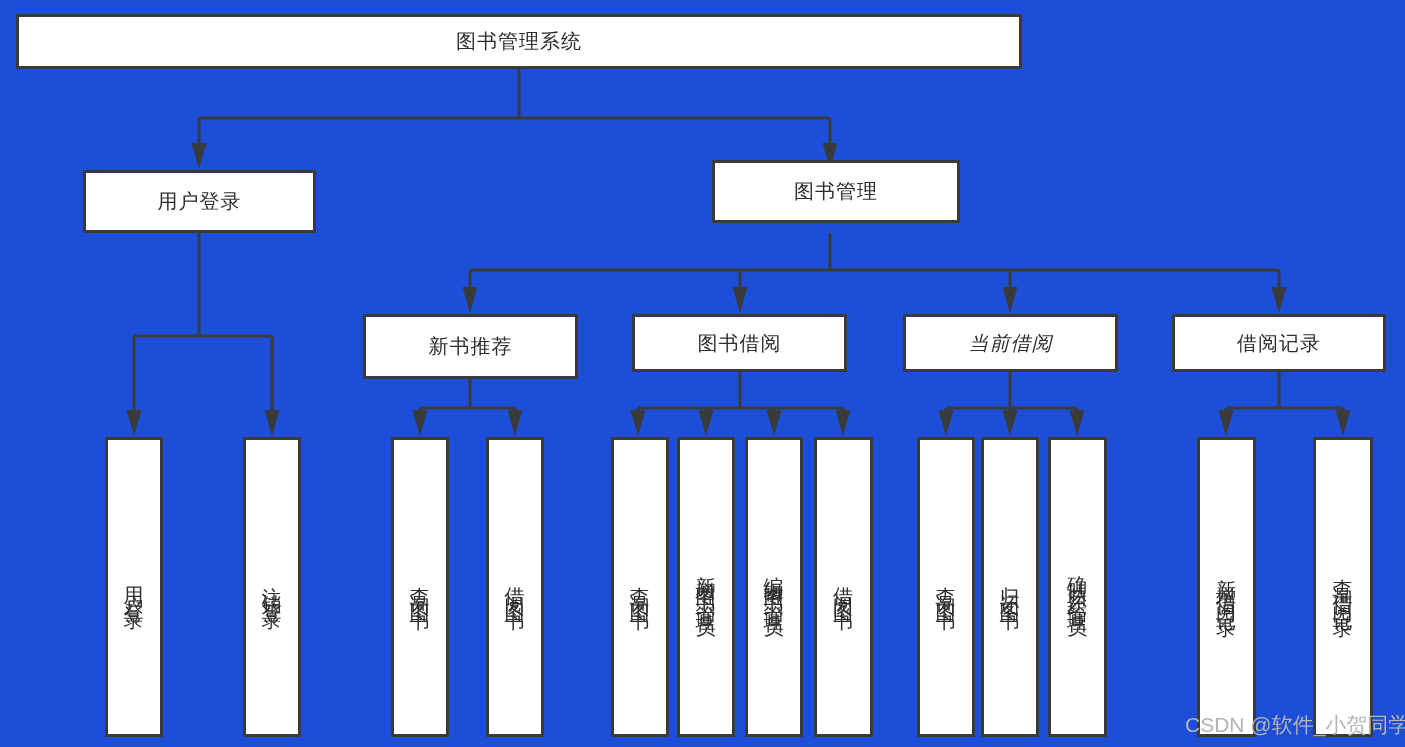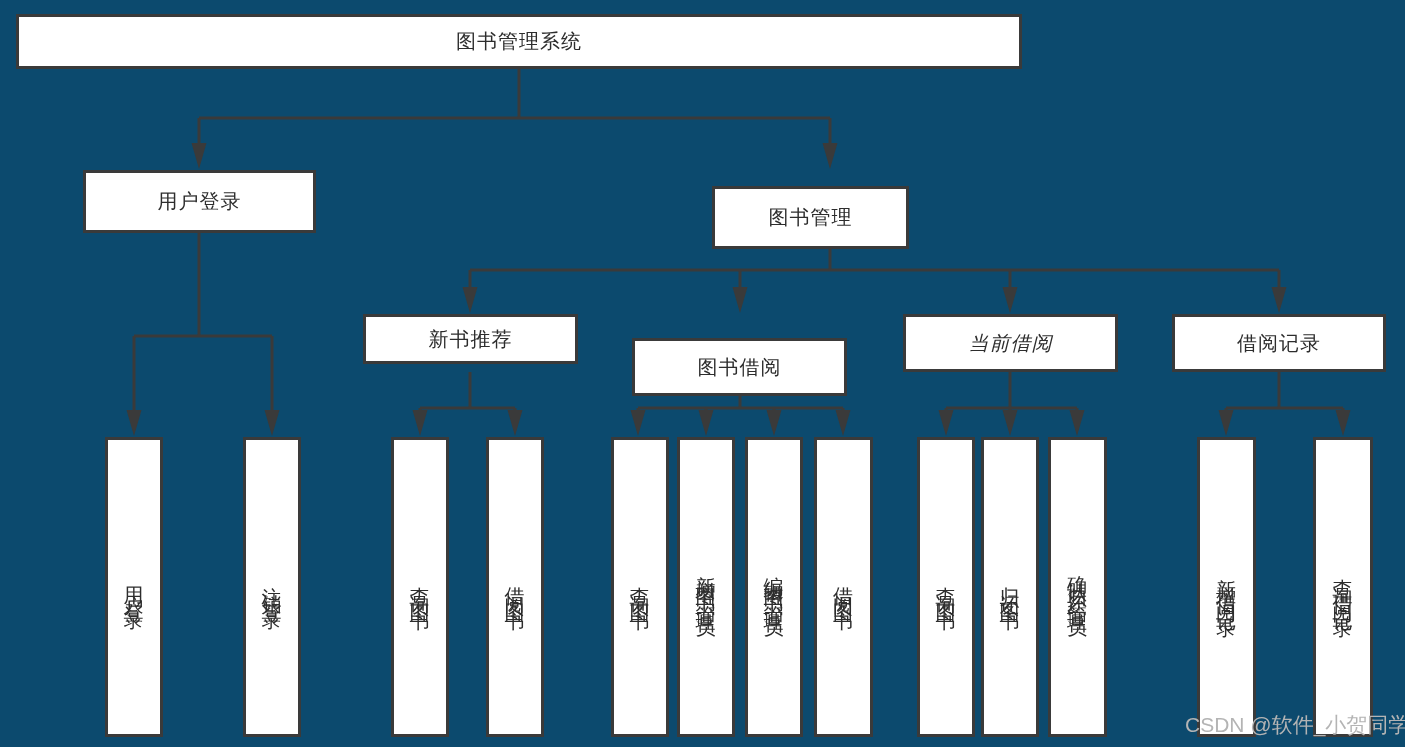--- a/index.html
+++ b/index.html
@@ -3,21 +3,21 @@
 <meta charset="utf-8">
 <style>
   * { margin: 0; padding: 0; box-sizing: border-box; }
   html, body { background: #ffffff; }
   body { font-family: "Liberation Sans", "DejaVu Sans", sans-serif; }
 
   .canvas {
     position: relative;
     width: 1405px;
     height: 747px;
-    background: #0c4a6e;
+    background: #1d4ed8;
     overflow: hidden;
   }
 
   svg.wires {
     position: absolute;
     left: 0; top: 0;
     width: 1405px; height: 747px;
     z-index: 1;
   }
   svg.wires path {
@@ -34,23 +34,23 @@
     display: flex;
     align-items: center;
     justify-content: center;
     color: #2d2d2d;
     z-index: 2;
   }
   .h-node { font-size: 20px; letter-spacing: 1px; }
 
   .root-box  { left: 16px;  top: 14px;  width: 1006px; height: 55px; }
   .l2-a      { left: 83px;  top: 170px; width: 233px;  height: 63px; }
-  .l2-b      { left: 712px; top: 186px; width: 197px;  height: 63px; }
-  .l3-a      { left: 363px; top: 314px; width: 215px;  height: 50px; }
-  .l3-b      { left: 632px; top: 314px; width: 215px;  height: 58px; margin-top: 24px; }
+  .l2-b      { left: 712px; top: 160px; width: 248px;  height: 63px; }
+  .l3-a      { left: 363px; top: 314px; width: 215px;  height: 65px; }
+  .l3-b      { left: 632px; top: 314px; width: 215px;  height: 58px; }
   .l3-c      { left: 903px; top: 314px; width: 215px;  height: 58px; font-style: italic; }
   .l3-d      { left: 1172px;top: 314px; width: 214px;  height: 58px; }
 
   .leaf {
     top: 437px;
     height: 300px;
     font-size: 20px;
   }
   .leaf .vtext {
     writing-mode: vertical-rl;

